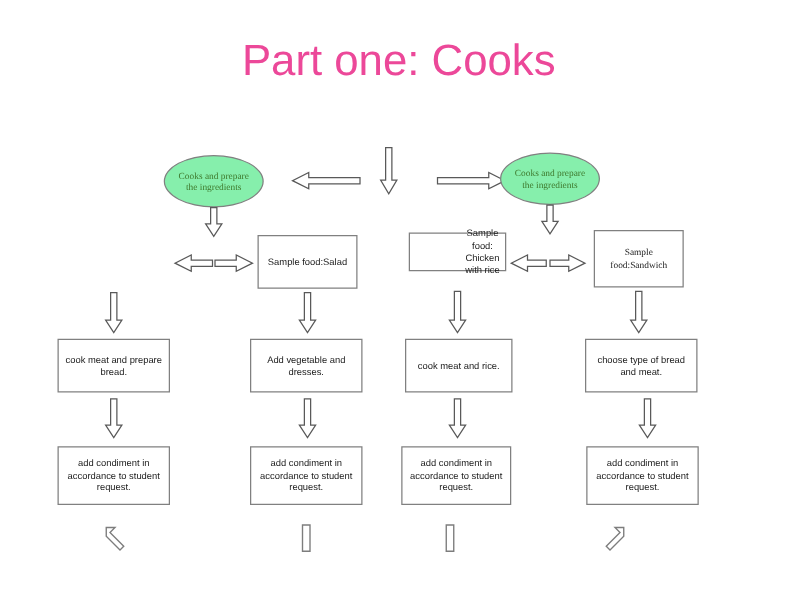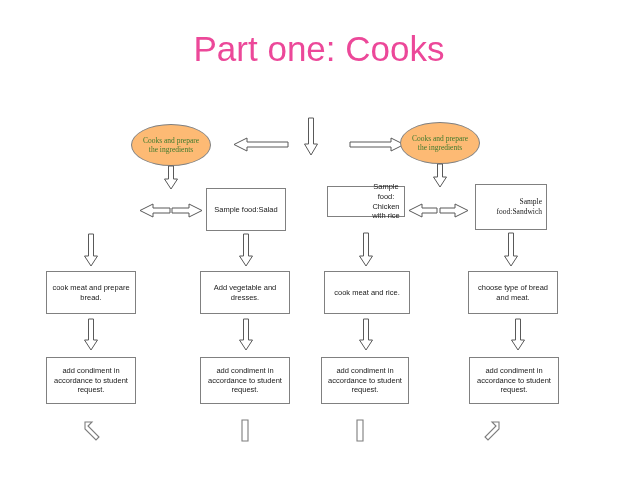--- a/index.html
+++ b/index.html
@@ -40,21 +40,21 @@
     top: 0;
     width: 638px;
     height: 479px;
   }
   
   .ellipse {
     position: absolute;
     box-sizing: border-box;
     border: 1px solid #808080;
     border-radius: 50%;
-    background: #fdba74;
+    background: #86efac;
     display: flex;
     align-items: center;
     justify-content: center;
     text-align: center;
     color: #3f7a2e;
     font-family: "Liberation Serif", serif;
     font-size: 7.5px;
     line-height: 1.25;
     padding: 2px 6px;
   }
@@ -147,21 +147,21 @@
 
 
     <div class="box" style="left:206px; top:188px; width:80px; height:43px;text-align:center;">
       <span>Sample food:Salad</span>
     </div>
 
     <div class="box" style="left:327px; top:186px; width:78px; height:31px;padding-left:44px;">
       <span>Sample food: Chicken with rice</span>
     </div>
 
-    <div class="box serif" style="left:475px; top:184px; width:72px; height:46px;text-align:right;">
+    <div class="box serif" style="left:475px; top:184px; width:72px; height:46px;">
       <span>Sample food:Sandwich</span>
     </div>
 
     <div class="arrow" style="left:140px; top:203px;">
       <svg width="30" height="15" viewBox="0 0 30 15">
         <path d="M30 5 L30 10 L13 10 L13 14 L0 7.5 L13 1 L13 5 Z"></path>
       </svg>
     </div>
     <div class="arrow" style="left:172px; top:203px;">
       <svg width="30" height="15" viewBox="0 0 30 15">

